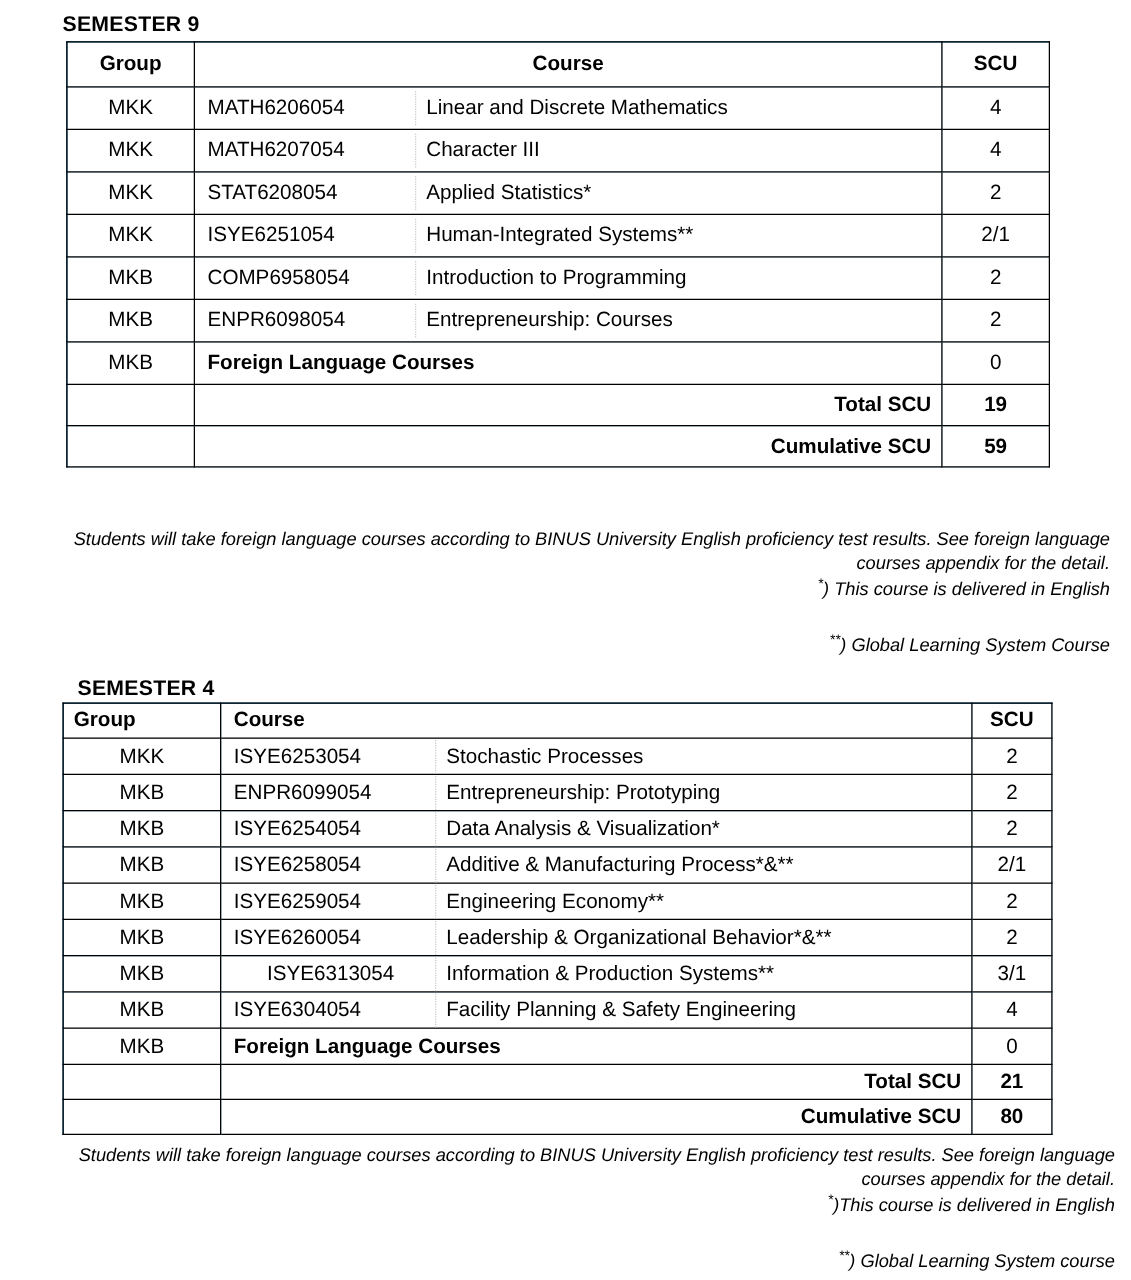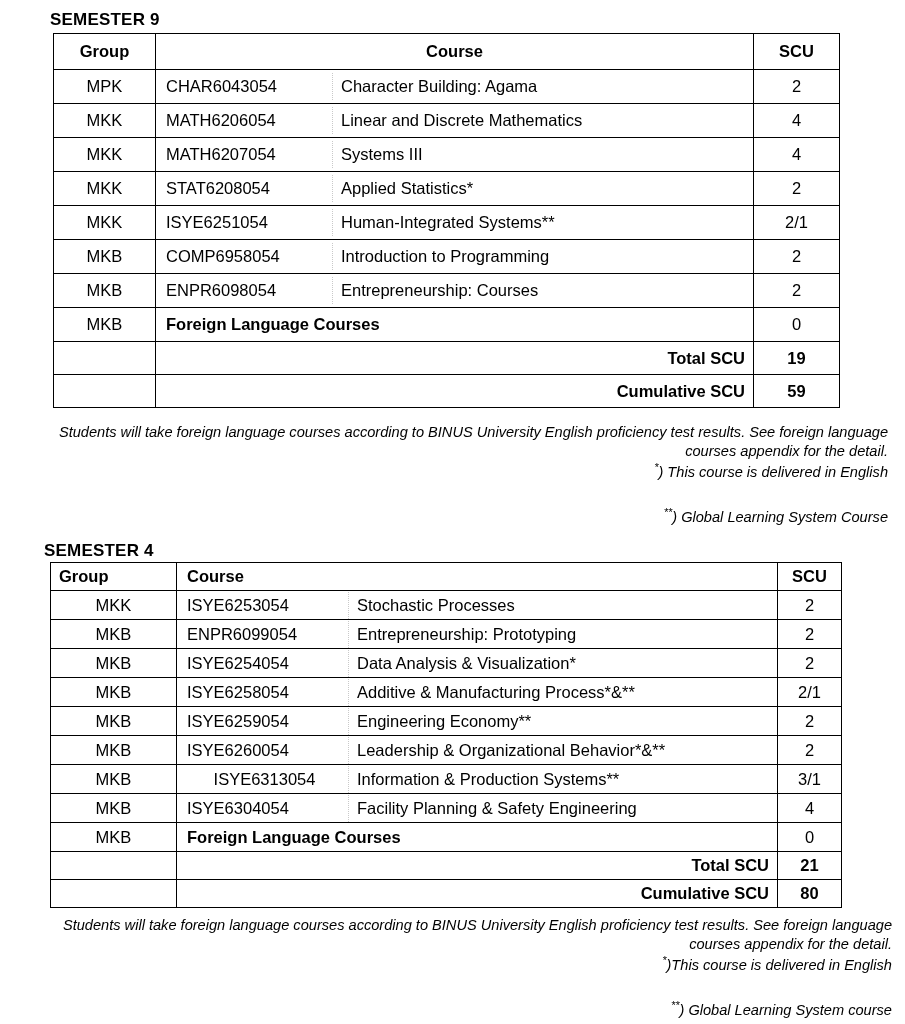--- a/index.html
+++ b/index.html
@@ -80,21 +80,21 @@
   .notes .np { margin: 0; text-align: right; }
   .notes .ind1 { padding-left: 9px; }
   .notes .ind2 { padding-left: 13px; margin-top: 23px; }
   .sup { font-size: 11px; vertical-align: super; }
 
   
   #title-sem3 { position: absolute; left: 50px; top: 10px; }
   #table-sem3 { position: absolute; left: 53px; top: 33px; width: 786px; }
   #notes-sem3 { position: absolute; left: 48px; top: 423px; width: 840px; }
 
-  #title-sem4 { position: absolute; left: 44px; top: 541px; }
+  #title-sem4 { position: absolute; left: 62px; top: 541px; }
   #table-sem4 { position: absolute; left: 50px; top: 562px; width: 791px; }
   #notes-sem4 { position: absolute; left: 46px; top: 916px; width: 846px; }
 </style>
 </head>
 <body>
 
 <div class="page">
 
   <div class="section-title" id="title-sem3">SEMESTER 9</div>
 
@@ -111,54 +111,40 @@
           </th>
           <th>
             <div class="cell ctr">Course</div>
           </th>
           <th>
             <div class="cell ctr">SCU</div>
           </th>
         </tr>
         <tr style="height: 34px;">
           <td>
-            <div class="cell ctr">MPK</div>
-          </td>
-          <td class="coursecell">
-            <div class="courseinner">
-              <div class="code" style="width: 160px;">CHAR6043054</div>
-              <div class="cname">Character Building: Agama</div>
-            </div>
-          </td>
-          <td>
-            <div class="cell ctr">2</div>
-          </td>
-        </tr>
-        <tr style="height: 34px;">
-          <td>
             <div class="cell ctr">MKK</div>
           </td>
           <td class="coursecell">
             <div class="courseinner">
               <div class="code" style="width: 160px;">MATH6206054</div>
               <div class="cname">Linear and Discrete Mathematics</div>
             </div>
           </td>
           <td>
             <div class="cell ctr">4</div>
           </td>
         </tr>
         <tr style="height: 34px;">
           <td>
             <div class="cell ctr">MKK</div>
           </td>
           <td class="coursecell">
             <div class="courseinner">
               <div class="code" style="width: 160px;">MATH6207054</div>
-              <div class="cname">Systems III</div>
+              <div class="cname">Character III</div>
             </div>
           </td>
           <td>
             <div class="cell ctr">4</div>
           </td>
         </tr>
         <tr style="height: 34px;">
           <td>
             <div class="cell ctr">MKK</div>
           </td>

